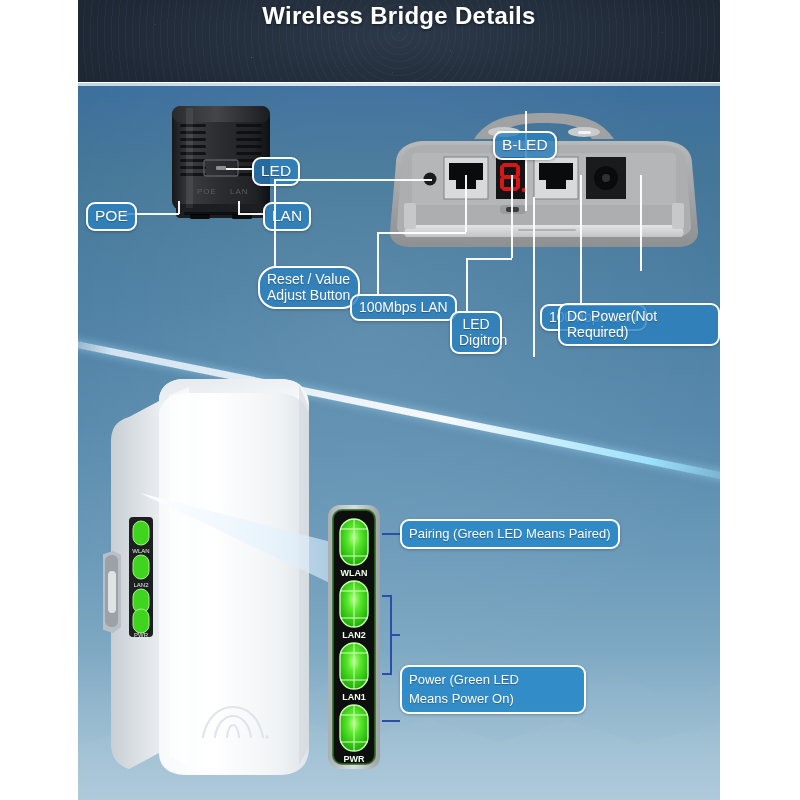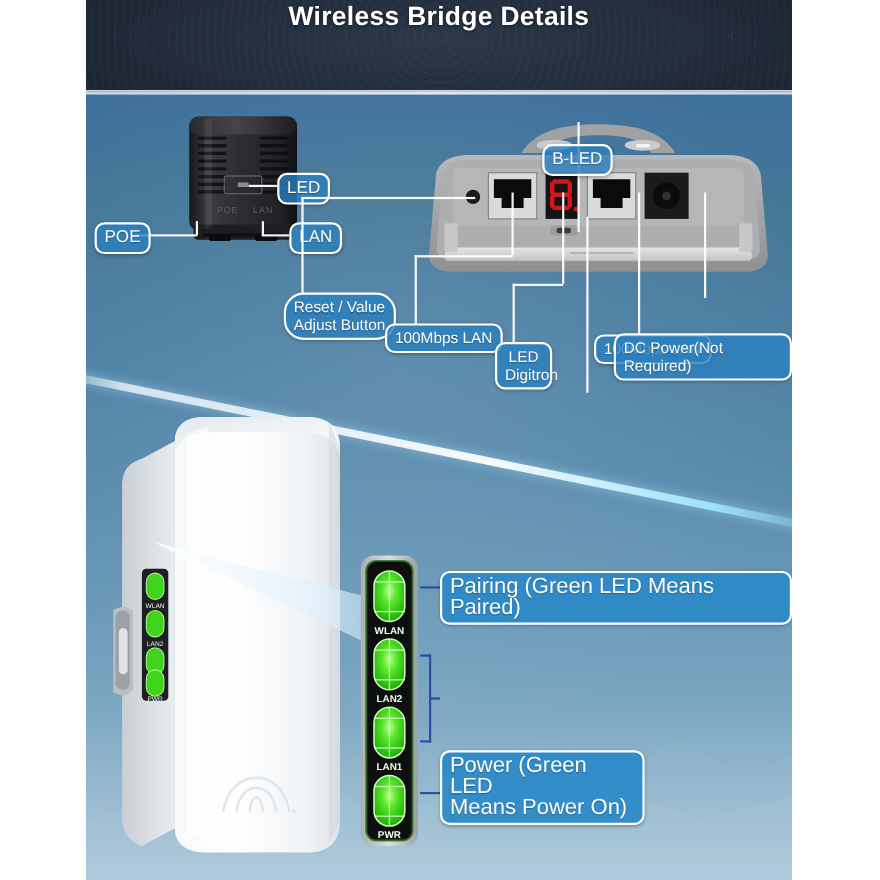--- a/index.html
+++ b/index.html
@@ -66,21 +66,21 @@
 
   
   .co{position:absolute;box-sizing:border-box;
       background:rgba(42,128,190,.80);
       border:2px solid #ffffff;border-radius:9px;
       color:#ffffff;font-size:15.5px;line-height:17.5px;
       padding:3px 7px 4px 7px;white-space:pre-line;
       text-shadow:0 1px 1px rgba(0,0,0,.30);
       box-shadow:0 1px 3px rgba(0,0,0,.25);}
   .co.sm{font-size:14px;line-height:16px;}
-  .co.big{font-size:20px;line-height:19px;background:rgba(42,137,199,.92);}
+  .co.big{font-size:13px;line-height:19px;background:rgba(42,137,199,.92);}
 
   
   .ld{position:absolute;background:#ffffff;opacity:.95;}
   .ldh{height:1.6px;} .ldv{width:1.6px;}
   .bl{position:absolute;background:#2b4fa8;}
   .blh{height:2px;} .blv{width:2px;}
 
   svg{display:block;}
 </style>
 </head>
@@ -389,18 +389,18 @@
 
     <div class="bl blh" style="left:304px;top:450px;width:18px;"></div>
     <div class="co big" style="left:322px;top:436px;">Pairing (Green LED Means Paired)</div>
 
     <div class="bl blv" style="left:312px;top:512px;height:80px;"></div>
     <div class="bl blh" style="left:304px;top:512px;width:10px;"></div>
     <div class="bl blh" style="left:304px;top:590px;width:10px;"></div>
     <div class="bl blh" style="left:312px;top:551px;width:10px;"></div>
 
     <div class="bl blh" style="left:304px;top:637px;width:18px;"></div>
-    <div class="co big" style="left:322px;top:599px;width:186px;">Power (Green LED
+    <div class="co big" style="left:322px;top:582px;width:186px;">Power (Green LED
 Means Power On)</div>
 
   </div>
  </div>
 </div>
 
 </body></html>

